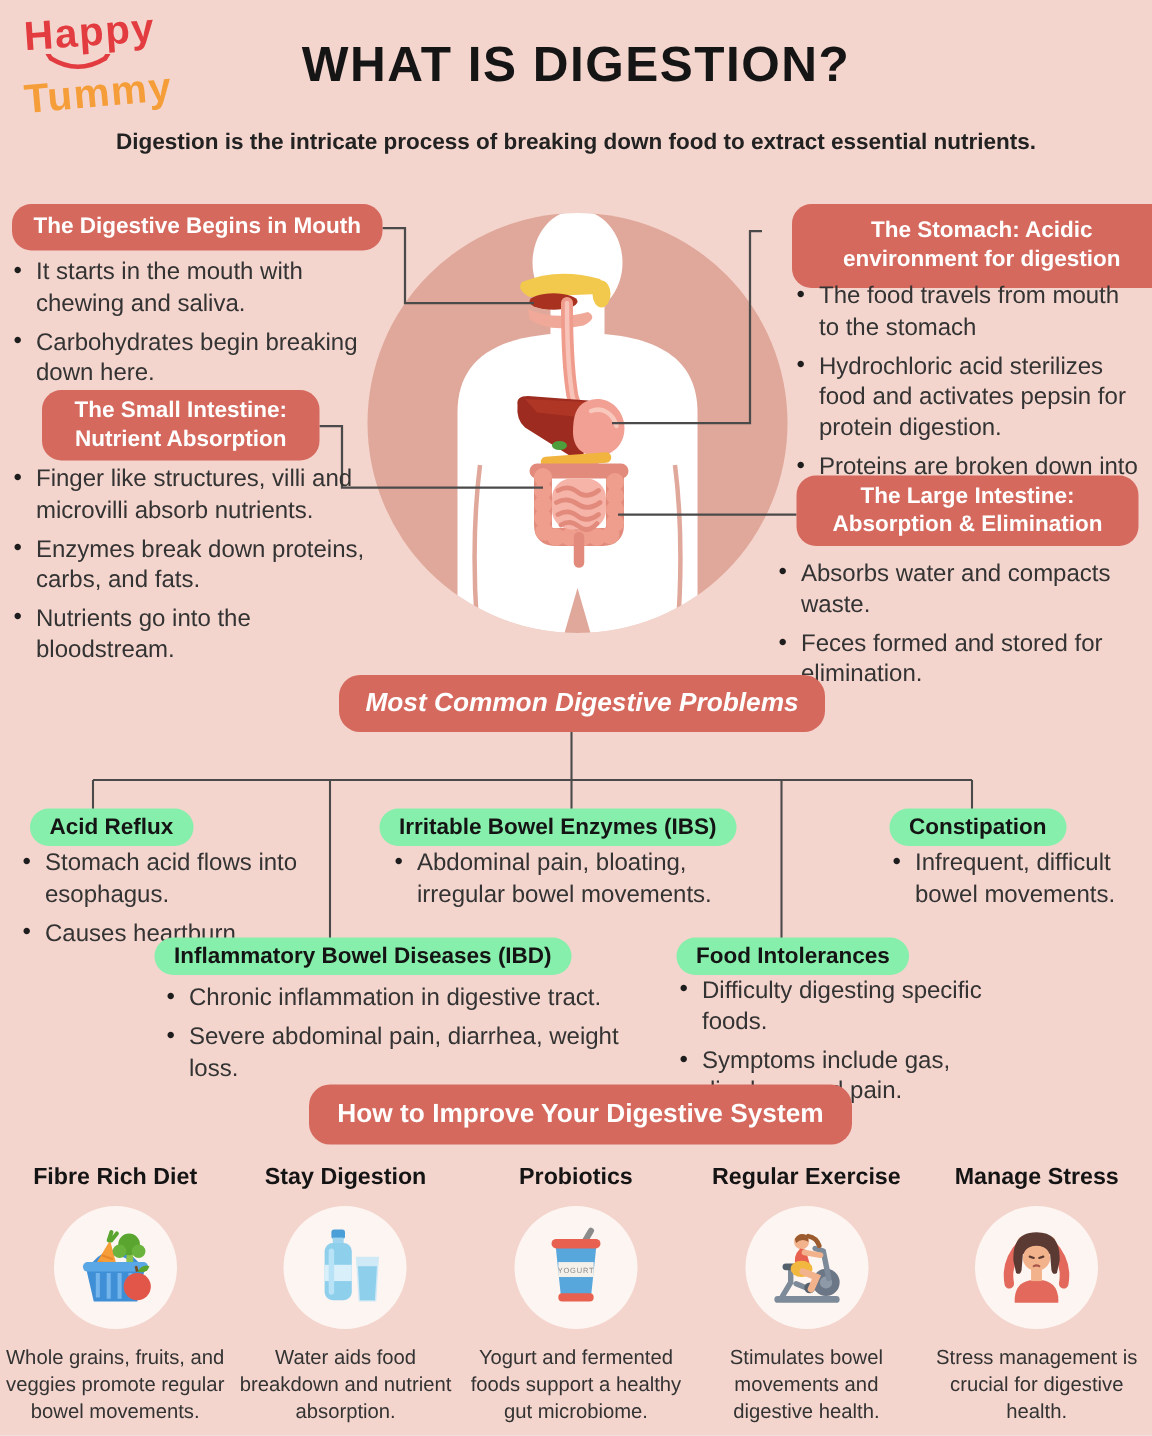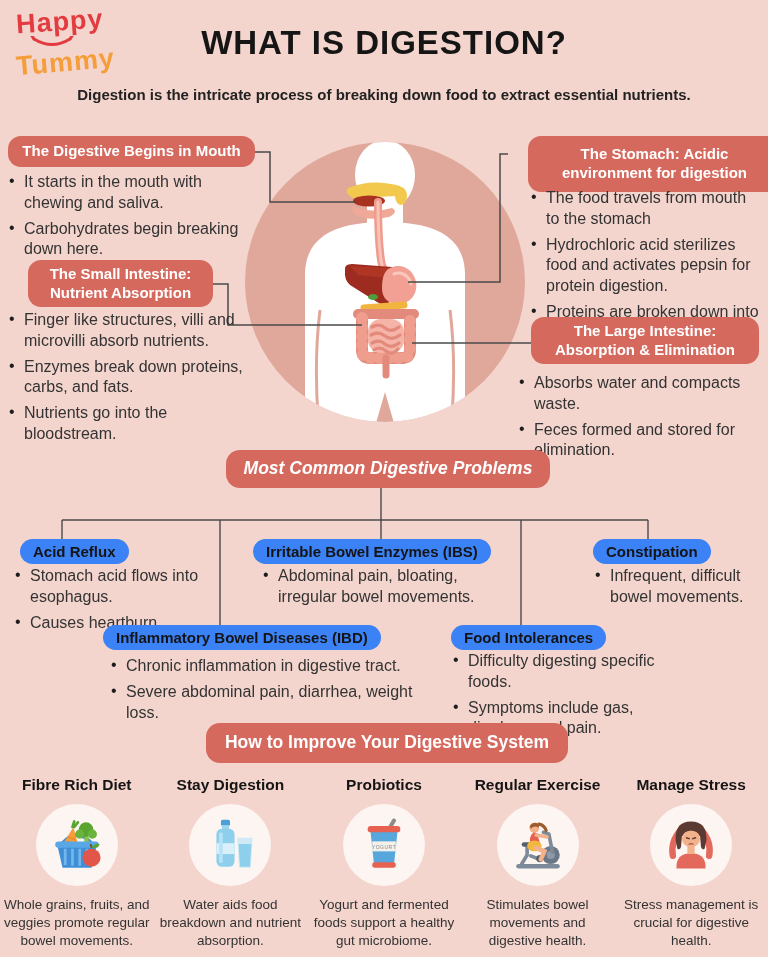--- a/index.html
+++ b/index.html
@@ -53,21 +53,21 @@
   #bl-large  {left:518px;top:373px;width:250px;}
 
   #bl-acid {left:14px; top:566px;width:185px;}
   #bl-ibs  {left:262px;top:566px;width:245px;}
   #bl-con  {left:594px;top:566px;width:158px;}
   #bl-ibd  {left:110px;top:656px;width:305px;}
   #bl-food {left:452px;top:651px;width:240px;}
 
   
   .pill{
-    position:absolute;background:#3b82f6;border-radius:14px;padding:4px 13px;
+    position:absolute;background:#86efac;border-radius:14px;padding:4px 13px;
     font-weight:bold;font-size:15px;color:#141414;white-space:nowrap;
   }
   #p-acid{left:20px; top:539px;}
   #p-ibs {left:253px;top:539px;}
   #p-con {left:593px;top:539px;}
   #p-ibd {left:103px;top:625px;}
   #p-food{left:451px;top:625px;}
 
   
   .improve-row{

